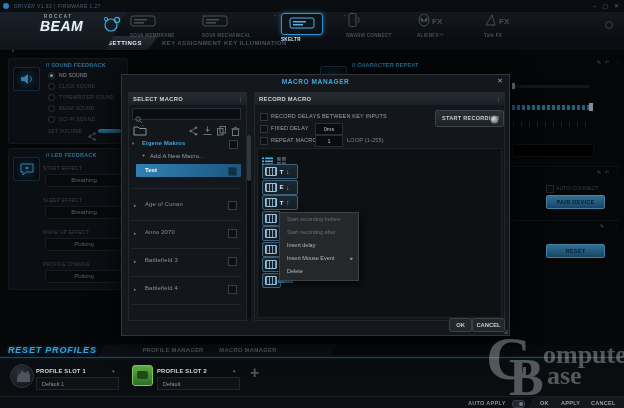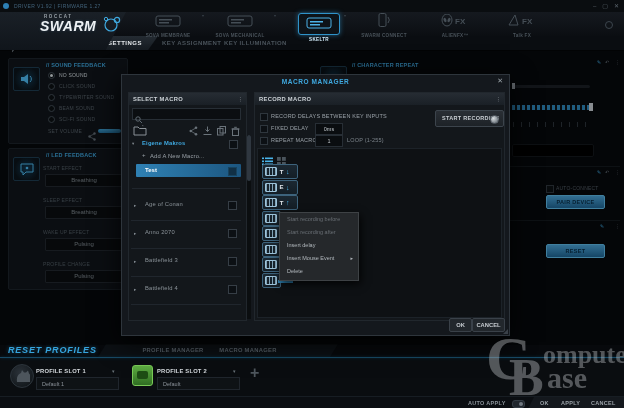--- a/index.html
+++ b/index.html
@@ -16,21 +16,21 @@
 
   
   .hdr{left:0;top:12px;width:624px;height:24px;background:linear-gradient(#15191f,#0b0e12);}
   .logo-plate{left:-14px;top:12px;width:140px;height:38px;background:linear-gradient(#1a2027,#10151b);
               transform:skewX(-28deg);transform-origin:top left;z-index:2;}
   .logo{left:40px;top:13px;z-index:3;}
   .logo-top{position:absolute;left:4px;top:1px;font-size:4.5px;letter-spacing:1.6px;color:#99a1a8;font-weight:bold;}
   .logo-main{position:absolute;left:0;top:5px;font-size:14px;font-weight:bold;font-style:italic;color:#edf1f4;
              letter-spacing:.5px;text-shadow:0 0 3px rgba(120,180,220,.25);}
   .emblem{position:absolute;left:62px;top:2px;}
-  .dtile{top:13px;width:76px;text-align:center;z-index:3;color:#454e56;}
+  .dtile{top:13px;width:76px;z-index:3;color:#454e56;}
   .dtile .dlabel{display:block;margin-top:2px;font-size:4.6px;font-weight:bold;letter-spacing:.3px;color:#49525a;}
   .dtile.active .dlabel{color:#d2ebf9;}
   .skeltr-box{display:inline-block;border:1px solid #2f93c9;border-radius:3px;padding:1px 7px;
               background:#0d1318;box-shadow:0 0 5px rgba(47,147,201,.6);}
   .dcaret{font-size:4px;color:#39424a;position:absolute;top:0;}
   .circle-btn{left:605px;top:21px;width:6px;height:6px;border:1px solid #3c454d;border-radius:50%;z-index:3;}
 
   
   .nav{left:0;top:36px;width:624px;height:14px;background:#0a0d11;border-bottom:1px solid #030506;z-index:1;}
   .tab-active{left:92px;top:0;width:66px;height:14px;background:linear-gradient(#242b32,#161c22);
@@ -120,40 +120,40 @@
   .sbtxt{top:0;line-height:12px;font-size:5.5px;font-weight:bold;color:#9aa1a7;letter-spacing:.3px;}
   .toggle{left:512px;top:3px;width:11px;height:6px;border-radius:3px;background:#20262d;border:1px solid #343c44;}
   .toggle .knob{position:absolute;right:1px;top:.5px;width:4px;height:4px;border-radius:50%;background:#707880;}
 
   
   .wm{left:486px;top:335px;width:138px;height:72px;color:#c3c7cb;opacity:.40;z-index:30;
       font-family:"Liberation Serif",serif;font-weight:bold;pointer-events:none;}
   .wm .c{position:absolute;left:0;top:-8px;font-size:62px;line-height:1;}
   .wm .o{position:absolute;left:57px;top:7px;font-size:26px;line-height:1;}
   .wm .b{position:absolute;left:23px;top:17px;font-size:52px;line-height:1;}
-  .wm .a{position:absolute;left:61px;top:28px;font-size:30px;line-height:1;}
+  .wm .a{position:absolute;left:61px;top:28px;font-size:26px;line-height:1;}
 </style>
 </head>
 <body>
 
 <div id="app">
 
   <div class="abs tbar">
     <div class="abs tbar-ico"></div>
     <div class="abs tbar-txt">DRIVER V1.92 | FIRMWARE 1.27</div>
     <div class="abs winctl">
       <span>–</span><span>▢</span><span>✕</span>
     </div>
   </div>
 
   <div class="abs hdr"></div>
   <div class="abs logo-plate"></div>
   <div class="abs logo" style="width:130px;height:22px;">
     <span class="logo-top">ROCCAT</span>
-    <span class="logo-main">SWARM</span>
+    <span class="logo-main">BEAM</span>
     <span class="emblem">
       <svg width="20" height="18" viewBox="0 0 20 18">
           <circle cx="9" cy="10" r="6" fill="none" stroke="#3fa9e0" stroke-width="1.2"></circle>
           <circle cx="15" cy="5" r="2.6" fill="none" stroke="#3fa9e0" stroke-width="1.2"></circle>
           <circle cx="4" cy="4" r="1.7" fill="none" stroke="#3fa9e0" stroke-width="1"></circle>
         </svg>
     </span>
   </div>
 
   <div class="abs dtile" style="left:130px;">

